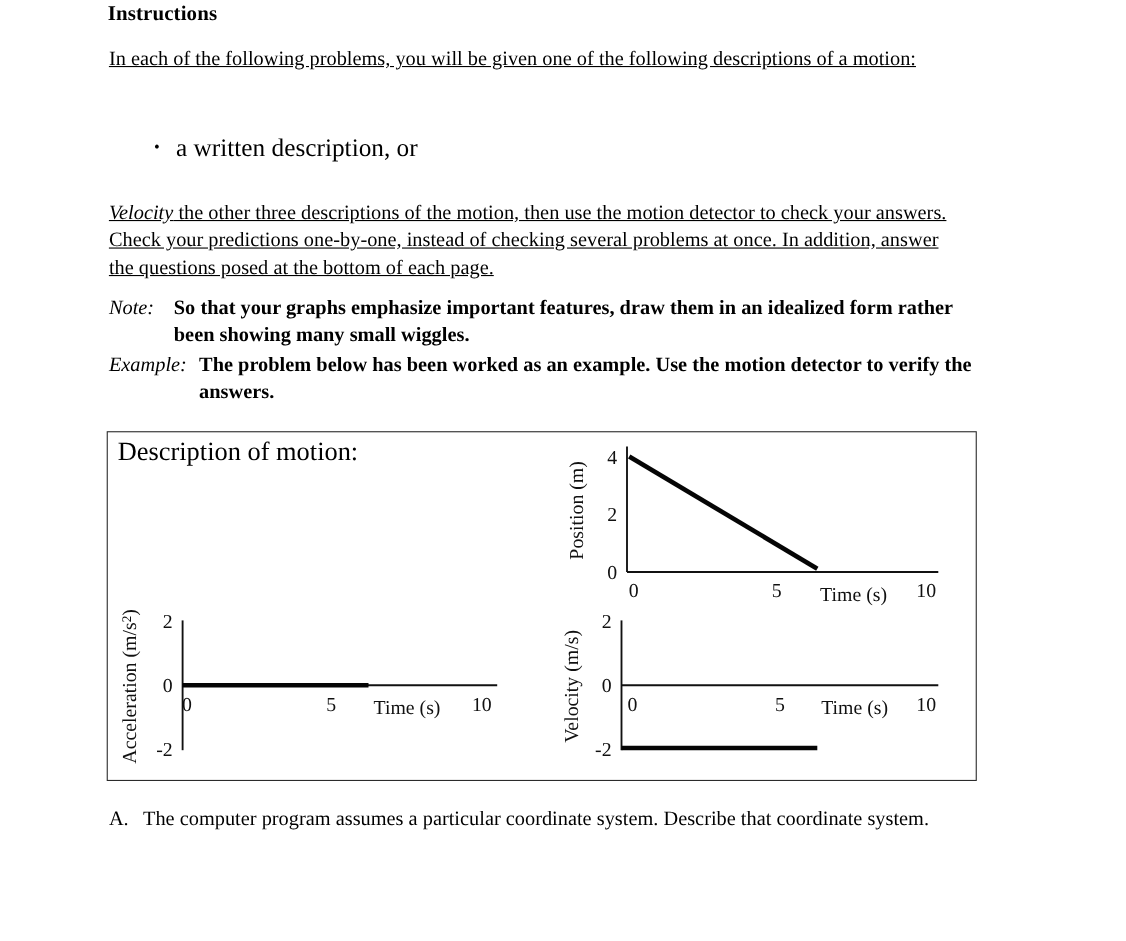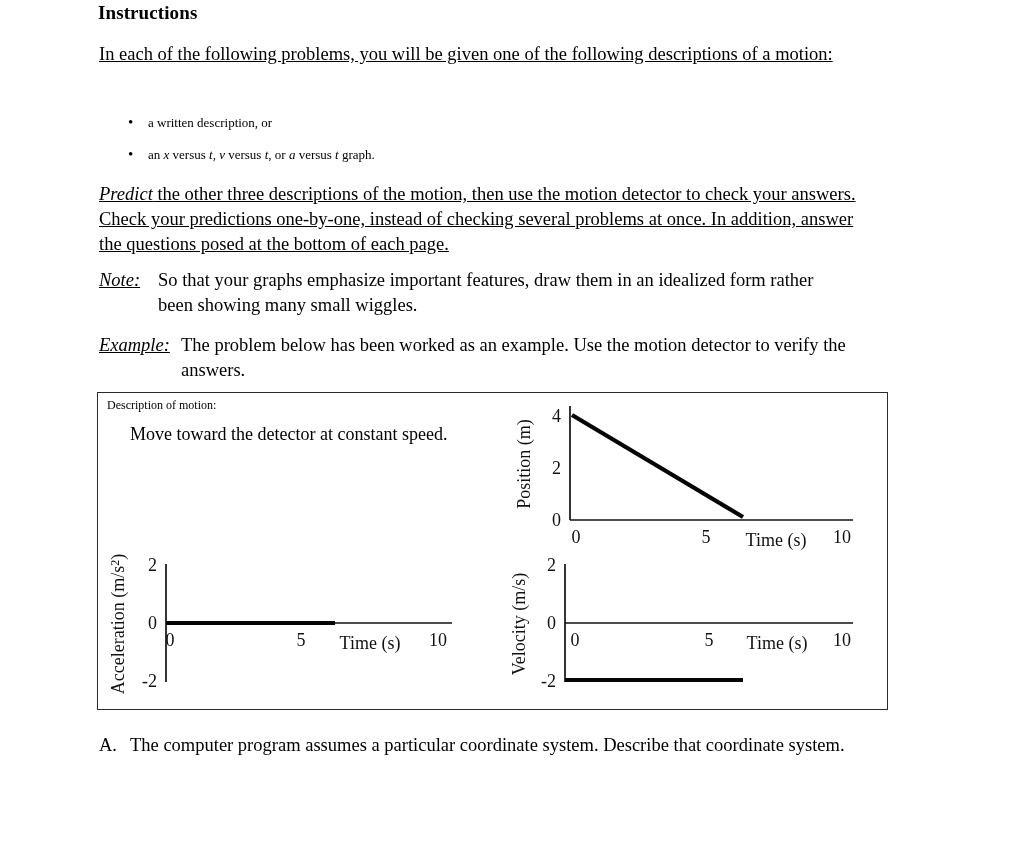--- a/index.html
+++ b/index.html
@@ -38,24 +38,24 @@
     text-align: left;
     text-decoration: underline;
   }
   .p-intro { left: 99px; top: 42px; width: 760px; }
   .p-predict { left: 99px; top: 182px; width: 770px; }
 
   ul.bullets {
     position: absolute;
     left: 118px;
     top: 103px;
-    margin: 4px;
+    margin: 16px;
     padding: 0 0 0 26px;
     list-style: none;
-    font-size: 13px;
+    font-size: 23px;
     line-height: 32px;
   }
   ul.bullets li {
     position: relative;
   }
   ul.bullets li::before {
     content: "\2022";
     position: absolute;
     left: -20px;
     top: -1px;
@@ -66,29 +66,29 @@
   .labelled {
     position: absolute;
     font-size: 18.5px;
     line-height: 25px;
   }
   .labelled .lbl {
     position: absolute;
     left: 0;
     top: 0;
     font-style: italic;
-    text-decoration: underline;
   }
   .labelled .body {
     display: block;
+    font-weight: bold;
   }
   .p-note { left: 99px; top: 268px; width: 800px; }
   .p-note .body { padding-left: 59px; }
   .p-note .body .cont { display: block; }
-  .p-example { left: 99px; top: 333px; width: 805px; }
+  .p-example { left: 99px; top: 320px; width: 805px; }
   .p-example .body { padding-left: 82px; }
 
   .q-item {
     position: absolute;
     left: 99px;
     top: 733px;
     width: 790px;
     font-size: 18.5px;
     line-height: 25px;
   }
@@ -112,21 +112,21 @@
     width: 791px;
     height: 318px;
     border: 1.6px solid #2b2b2b;
     box-sizing: border-box;
     background: #fff;
   }
   .desc-title {
     position: absolute;
     left: 107px;
     top: 398px;
-    font-size: 12px;
+    font-size: 24px;
     text-align: center;
   }
   .desc-text {
     position: absolute;
     left: 130px;
     top: 424px;
     font-size: 18px;
   }
 
   
@@ -164,46 +164,42 @@
 <div class="page">
 
   <div class="heading">Instructions</div>
 
   <div class="para p-intro">In each of the following problems, you will be given one of the following descriptions of a motion:</div>
 
   <ul class="bullets">
     <li>
       <span>a written description, or</span>
     </li>
-    <li>
-      <span>an </span><span class="ital">x</span><span> versus </span><span class="ital">t</span><span>, </span><span class="ital">v</span><span> versus </span><span class="ital">t</span><span>, or </span><span class="ital">a</span><span> versus </span><span class="ital">t</span><span> graph.</span>
-    </li>
   </ul>
 
   <div class="para p-predict">
-    <span class="ital">Predict</span><span> the other three descriptions of the motion, then use the motion detector to check your answers.  Check your predictions one-by-one, instead of checking several problems at once.  In addition, answer the questions posed at the bottom of each page.</span>
+    <span class="ital">Velocity</span><span> the other three descriptions of the motion, then use the motion detector to check your answers.  Check your predictions one-by-one, instead of checking several problems at once.  In addition, answer the questions posed at the bottom of each page.</span>
   </div>
 
   <div class="labelled p-note">
     <span class="lbl">Note:</span>
     <span class="body">
       <span class="cont">So that your graphs emphasize important features, draw them in an idealized form rather</span>
       <span class="cont">been showing many small wiggles.</span>
     </span>
   </div>
 
   <div class="labelled p-example">
     <span class="lbl">Example:</span>
     <span class="body">The problem below has been worked as an example.  Use the motion detector to verify the answers.</span>
   </div>
 
   <div class="exbox"></div>
 
   <div class="desc-title">Description of motion:</div>
-  <div class="desc-text">Move toward the detector at constant speed.</div>
 
   <div class="graph g-position">
     <svg width="370" height="150" viewBox="0 0 370 150">
 
       <path class="axis-line" d="M 62 8 L 62 122"></path>
 
       <path class="axis-line" d="M 62 122 L 345 122"></path>
 
       <path class="data-line" d="M 64 17 L 235 119"></path>
 

